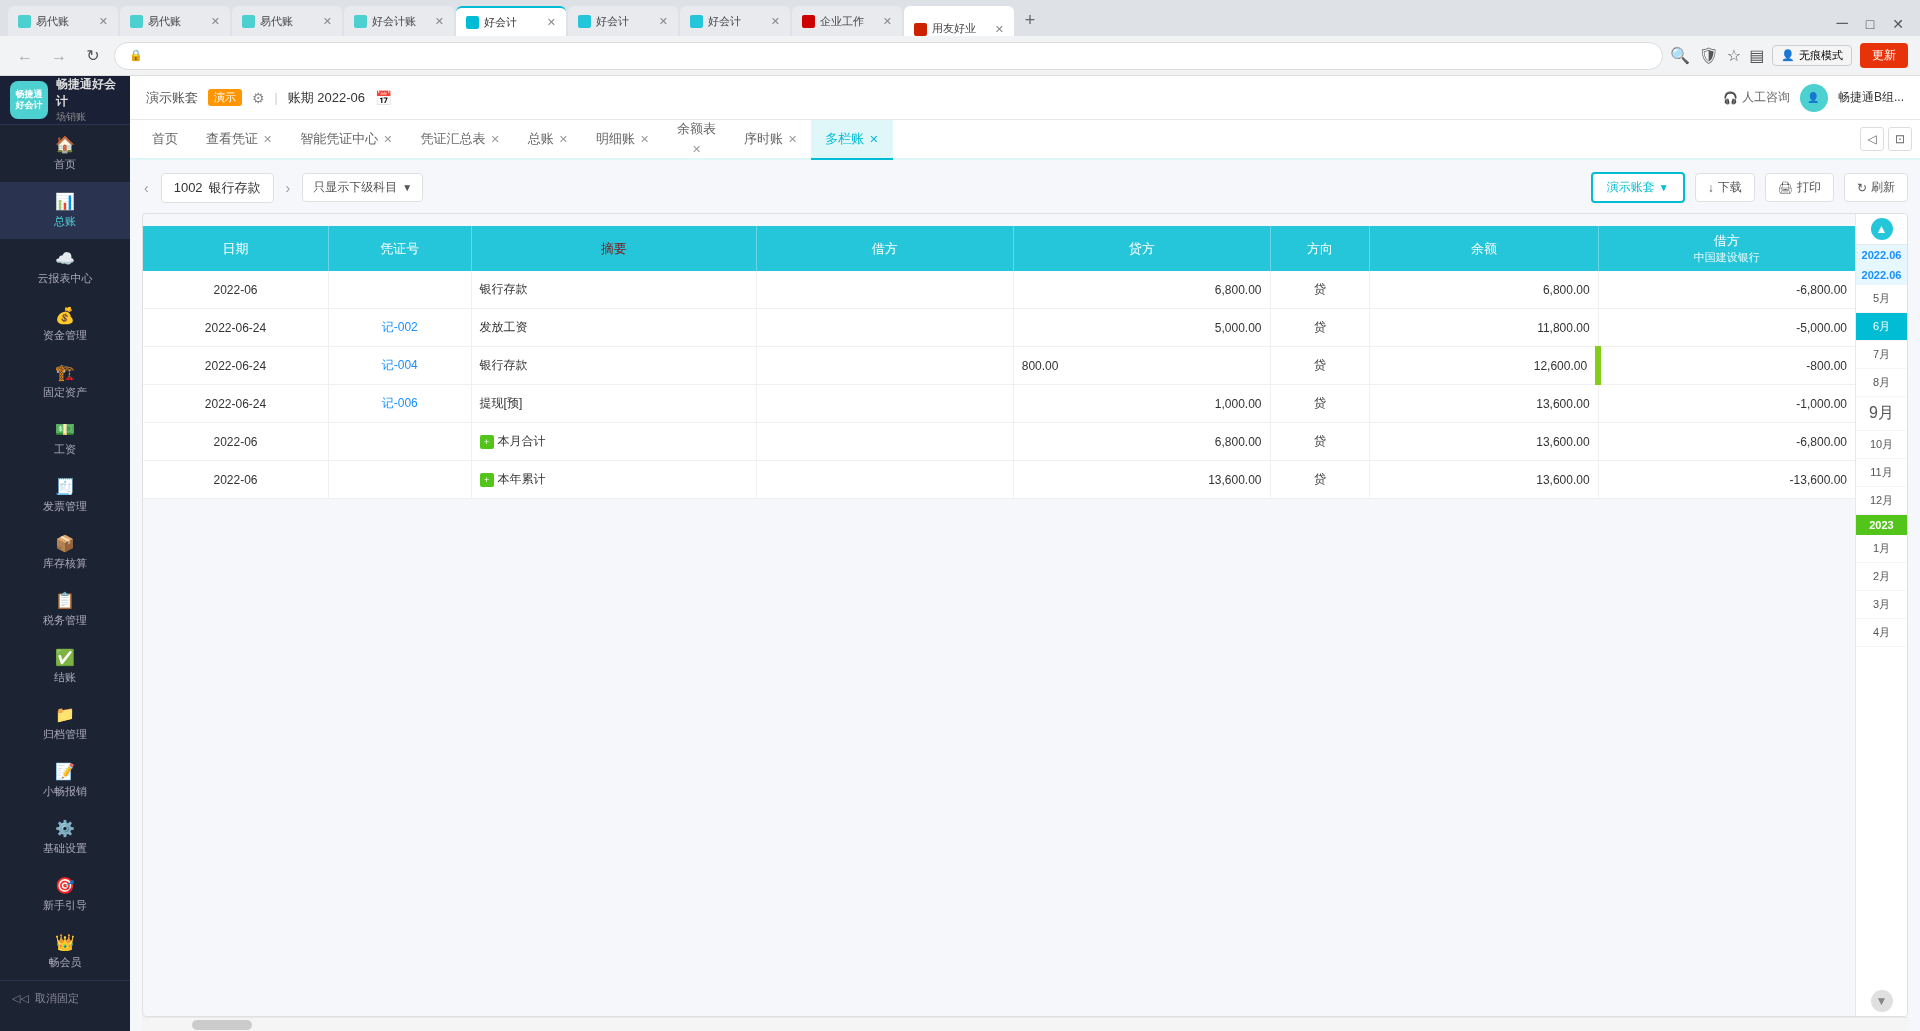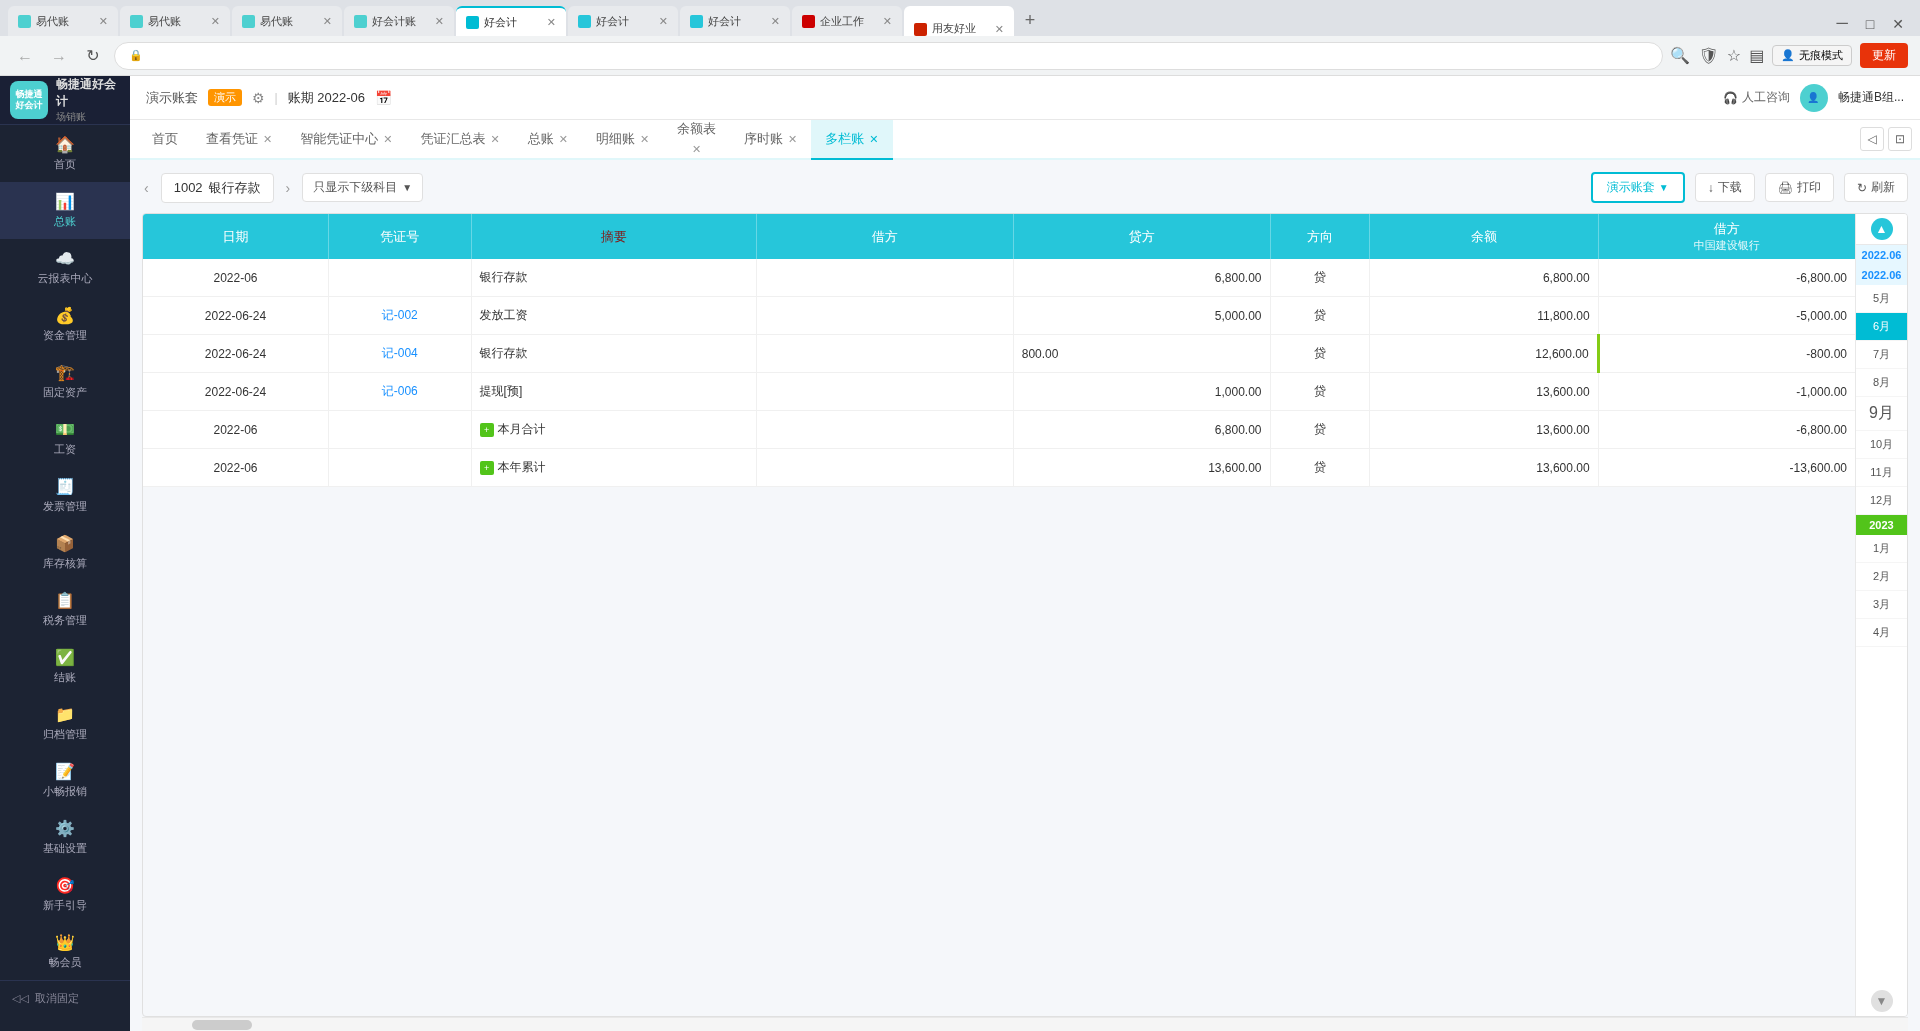--- a/index.html
+++ b/index.html
@@ -254,21 +254,21 @@
           <span>打印</span>
         </div>
         <div style="background:#fff;border:1px solid #e0e0e0;color:#555;border-radius:4px;padding:5px 12px;font-size:12px;display:flex;align-items:center;gap:4px;cursor:pointer;">
           <span>↻</span>
           <span>刷新</span>
         </div>
       </div>
 
       <div style="flex:1;display:flex;overflow:hidden;border-radius:4px;border:1px solid #e0e0e0;">
         <div style="flex:1;overflow:auto;">
-          <table style="width:100%;border-collapse:collapse;background:#fff;">
+          <table style="width:100%;border-collapse:collapse;background:#fff;margin-top:12px;">
             <thead>
               <tr style="background:#26c6da;">
                 <th style="color:white;font-size:13px;font-weight:normal;padding:12px 8px;text-align:center;border-right:1px solid rgba(255,255,255,0.3);width:130px;">日期</th>
                 <th style="color:white;font-size:13px;font-weight:normal;padding:12px 8px;text-align:center;border-right:1px solid rgba(255,255,255,0.3);width:100px;">凭证号</th>
                 <th style="color:#7f1d1d;font-size:13px;font-weight:normal;padding:12px 8px;text-align:center;border-right:1px solid rgba(255,255,255,0.3);width:200px;">摘要</th>
                 <th style="color:white;font-size:13px;font-weight:normal;padding:12px 8px;text-align:center;border-right:1px solid rgba(255,255,255,0.3);width:180px;">借方</th>
                 <th style="color:white;font-size:13px;font-weight:normal;padding:12px 8px;text-align:center;border-right:1px solid rgba(255,255,255,0.3);width:180px;">贷方</th>
                 <th style="color:white;font-size:13px;font-weight:normal;padding:12px 8px;text-align:center;border-right:1px solid rgba(255,255,255,0.3);width:70px;">方向</th>
                 <th style="color:white;font-size:13px;font-weight:normal;padding:12px 8px;text-align:center;border-right:1px solid rgba(255,255,255,0.3);width:160px;">余额</th>
                 <th style="color:white;font-size:13px;font-weight:normal;padding:6px 8px;text-align:center;width:180px;">
@@ -301,21 +301,21 @@
                 <td style="padding:10px 8px;font-size:12px;color:#333;text-align:right;">-5,000.00</td>
               </tr>
 
               <tr style="border-bottom:1px solid #f0f0f0;">
                 <td style="padding:10px 8px;font-size:12px;color:#333;text-align:center;border-right:1px solid #f0f0f0;">2022-06-24</td>
                 <td style="padding:10px 8px;font-size:12px;text-align:center;border-right:1px solid #f0f0f0;"><a style="color:#1890ff;cursor:pointer;text-decoration:none;">记-004</a></td>
                 <td style="padding:10px 8px;font-size:12px;color:#333;text-align:left;border-right:1px solid #f0f0f0;">银行存款</td>
                 <td style="padding:10px 8px;font-size:12px;color:#333;text-align:right;border-right:1px solid #f0f0f0;"></td>
                 <td style="padding:10px 8px;font-size:12px;color:#333;text-align:left;border-right:1px solid #f0f0f0;">800.00</td>
                 <td style="padding:10px 8px;font-size:12px;color:#333;text-align:center;border-right:1px solid #f0f0f0;">贷</td>
-                <td style="padding:10px 8px;font-size:12px;color:#333;text-align:right;border-right:3px solid #84cc16;">12,600.00</td>
+                <td style="padding:10px 8px;font-size:12px;color:#333;text-align:right;border-right:6px solid #84cc16;">12,600.00</td>
                 <td style="padding:10px 8px;font-size:12px;color:#333;text-align:right;">-800.00</td>
               </tr>
 
               <tr style="border-bottom:1px solid #f0f0f0;">
                 <td style="padding:10px 8px;font-size:12px;color:#333;text-align:center;border-right:1px solid #f0f0f0;">2022-06-24</td>
                 <td style="padding:10px 8px;font-size:12px;text-align:center;border-right:1px solid #f0f0f0;"><a style="color:#1890ff;cursor:pointer;text-decoration:none;">记-006</a></td>
                 <td style="padding:10px 8px;font-size:12px;color:#333;text-align:left;border-right:1px solid #f0f0f0;">提现[预]</td>
                 <td style="padding:10px 8px;font-size:12px;color:#333;text-align:right;border-right:1px solid #f0f0f0;"></td>
                 <td style="padding:10px 8px;font-size:12px;color:#333;text-align:right;border-right:1px solid #f0f0f0;">1,000.00</td>
                 <td style="padding:10px 8px;font-size:12px;color:#333;text-align:center;border-right:1px solid #f0f0f0;">贷</td>

